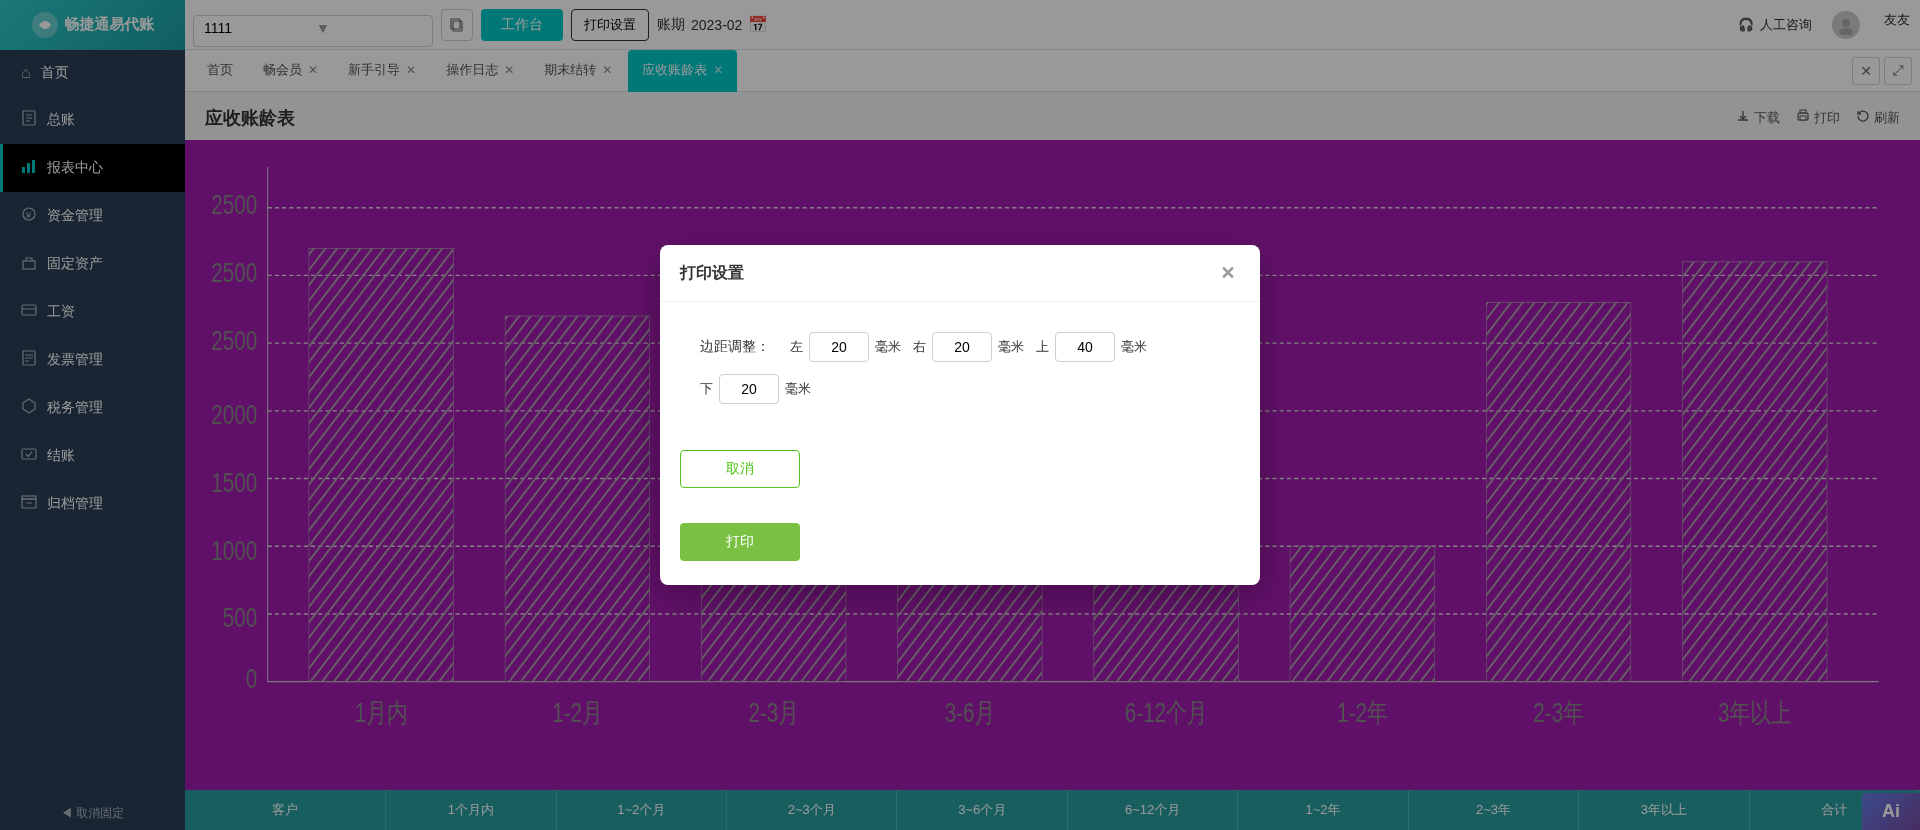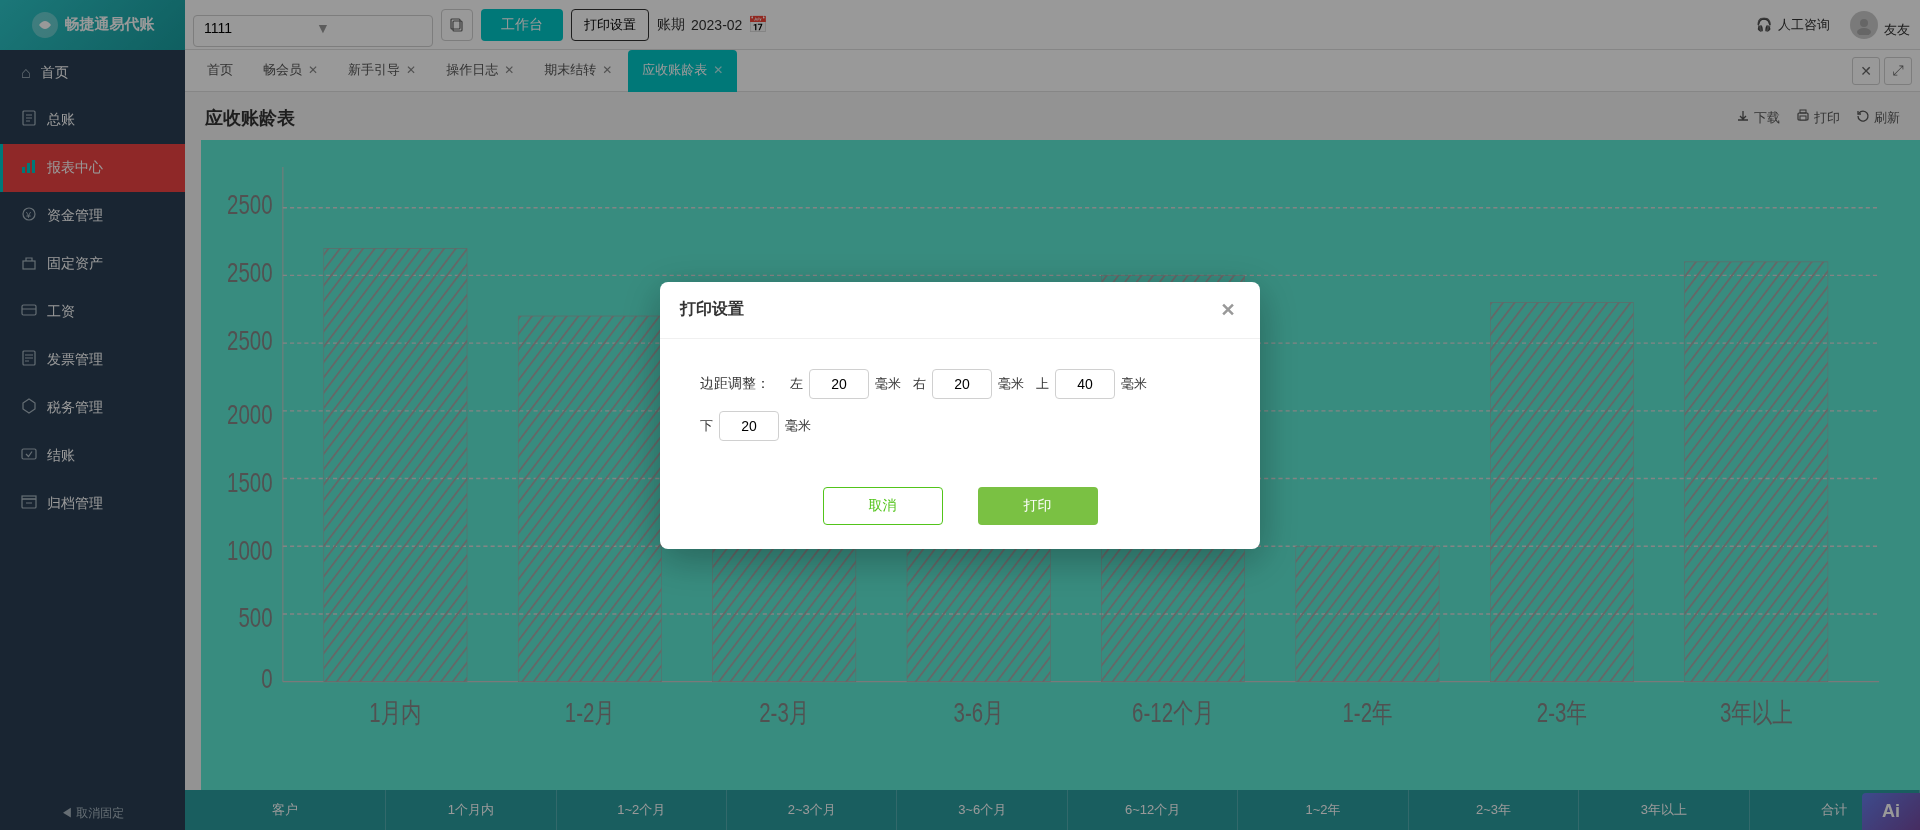--- a/index.html
+++ b/index.html
@@ -89,21 +89,21 @@
       margin-left: auto;
       display: flex;
       align-items: center;
       gap: 20px;
     }
     .consult-area {
       display: flex; align-items: center; gap: 5px;
       color: #333; font-size: 13px; cursor: pointer;
     }
     .user-area {
-      display: flex; align-items: flex-end; gap: 6px;
+      display: flex; align-items: flex-start; gap: 24px;
       cursor: pointer; color: #333;
     }
     .user-avatar {
       width: 28px; height: 28px;
       border-radius: 50%;
       background: #ccc;
       display: flex; align-items: center; justify-content: center;
       font-size: 12px; color: #fff;
     }
 
@@ -135,21 +135,21 @@
       display: flex;
       align-items: center;
       padding: 14px 18px;
       cursor: pointer;
       font-size: 14px;
       gap: 10px;
       border-left: 3px solid transparent;
       transition: background 0.2s;
     }
     .sidebar-item.active {
-      background: #ef4444;
+      background: #000000;
       border-left-color: #00c8c8;
       font-family: Liberation Serif, serif;
     }
     .sidebar-item .si-icon { font-size: 16px; color: #aab8c2; }
     .sidebar-item.active .si-icon { color: #00c8c8; }
     .sidebar-item span.label { font-size: 14px; }
 
     .sidebar-scroll-btn {
       display: flex;
       align-items: center;
@@ -248,22 +248,22 @@
       align-items: flex-start;
       gap: 4px;
       cursor: pointer;
       font-size: 13px;
       color: #555;
     }
 
     
     .chart-area {
       flex: 1;
-      background: #5eead4;
-      margin: 0 0 0 16px;
+      background: #a21caf;
+      margin: 0 0 0 0;
       position: relative;
       overflow: hidden;
     }
 
     
     .bottom-table-header {
       display: flex;
       background: #2a9d9f;
       color: #fff;
       height: 40px;
@@ -351,20 +351,21 @@
     }
     .margin-unit {
       font-size: 13px;
       color: #333;
     }
     .modal-footer {
       display: flex;
       justify-content: center;
       gap: 35px;
       padding: 16px 20px 24px;
+      flex-direction: column;
     }
     .btn-cancel {
       width: 120px; height: 38px;
       border: 1px solid #52c41a;
       background: #fff;
       color: #52c41a;
       border-radius: 4px;
       font-size: 14px;
       cursor: pointer;
     }

